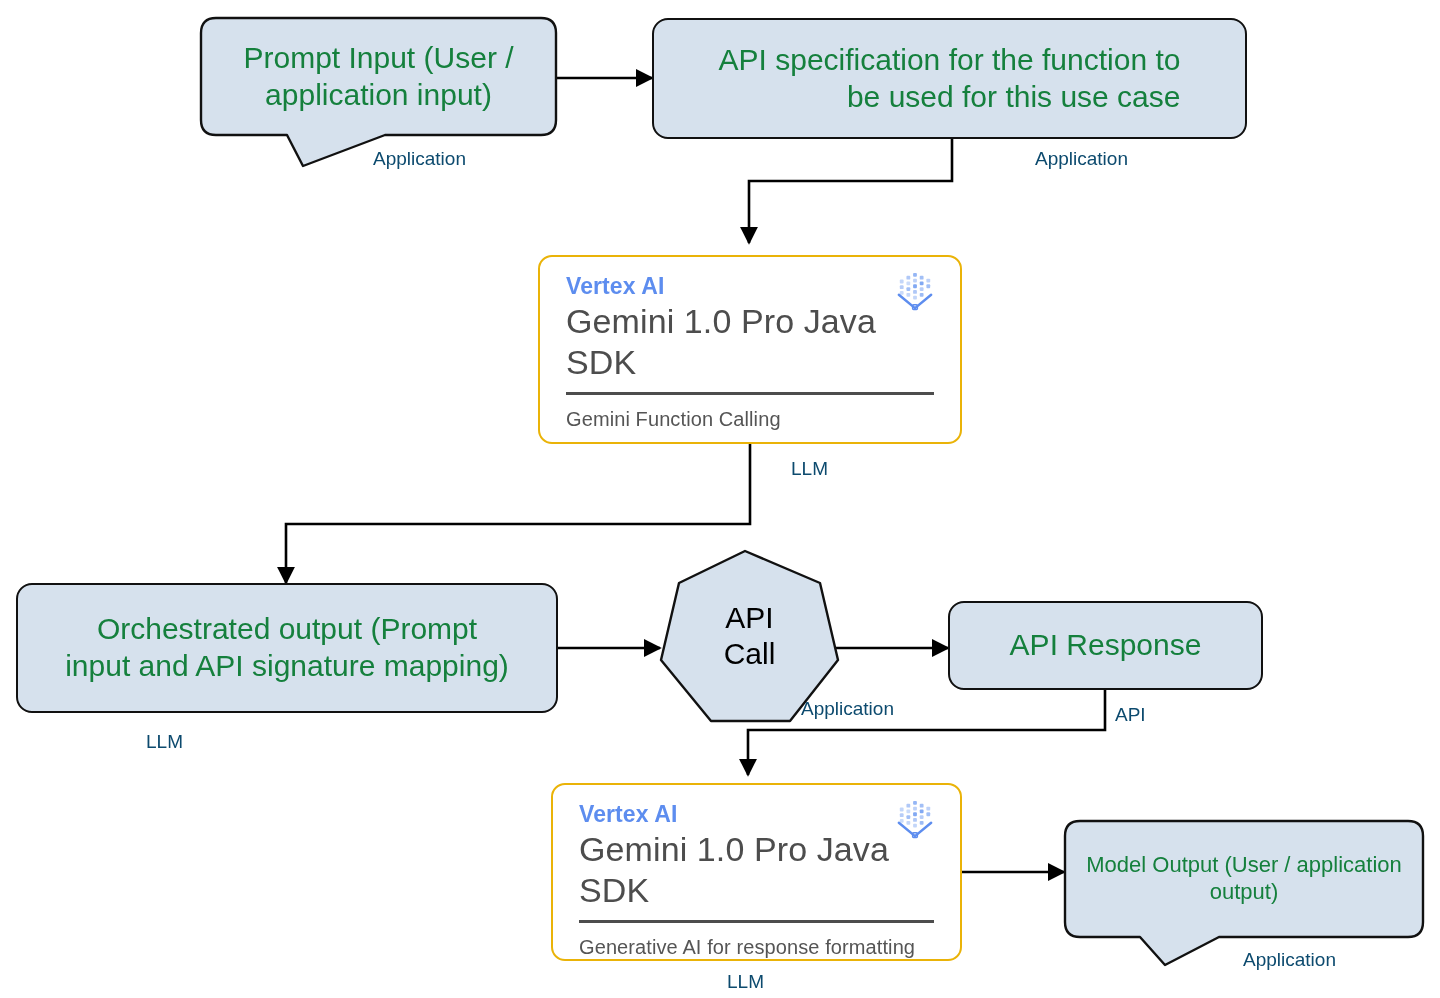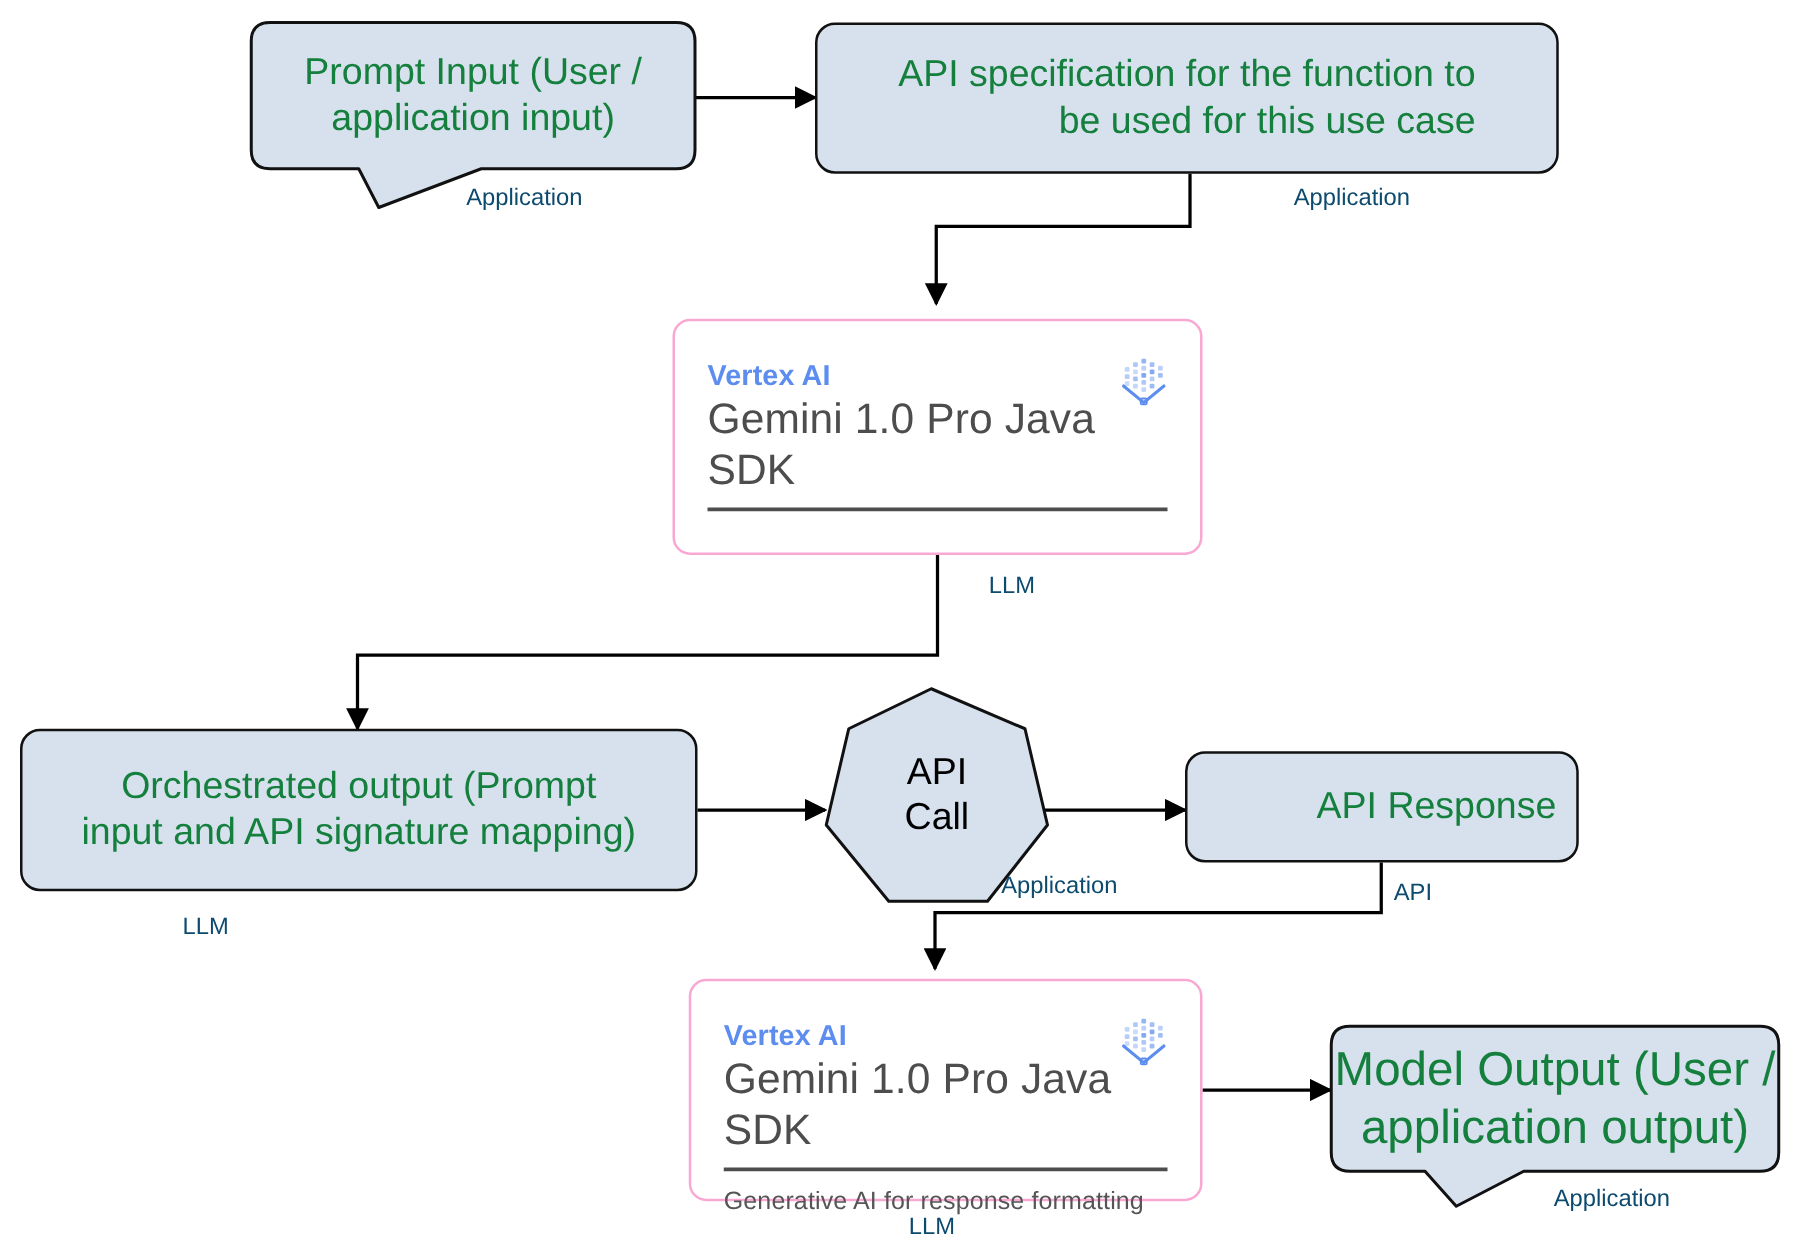--- a/index.html
+++ b/index.html
@@ -46,23 +46,23 @@
     line-height: 1.22;
     padding: 4px 16px;
   }
   .bluebox .txt { display: block; }
 
   
   .card {
     position: absolute;
     box-sizing: border-box;
     background: #ffffff;
-    border: 2px solid #f9a8d4;
+    border: 2px solid #eab308;
     border-radius: 14px;
-    padding: 30px 26px 14px 26px;
+    padding: 16px 26px 14px 26px;
   }
   .card-head {
     display: flex;
     align-items: flex-start;
     justify-content: space-between;
   }
   .card-brand {
     color: #5d8def;
     font-size: 23px;
     font-weight: 600;
@@ -197,40 +197,41 @@
           <rect x="25" y="17" width="4" height="4" rx="1" opacity=".55"></rect>
           <rect x="25" y="23" width="4" height="4" rx="1" opacity=".75"></rect>
           <rect x="32" y="8" width="4" height="4" rx="1" opacity=".50"></rect>
           <rect x="32" y="14" width="4" height="4" rx="1" opacity=".70"></rect>
         </g>
         <path d="M 3 25 L 20 39 L 37 25" fill="none" stroke="#5d8def" stroke-width="2.6" stroke-linejoin="round" stroke-linecap="round"></path>
         <rect x="17.5" y="35.5" width="5" height="5" rx="1" fill="none" stroke="#5d8def" stroke-width="1.6"></rect>
       </svg>
     </div>
     <hr class="card-rule">
+    <div class="card-sub">Gemini Function Calling</div>
   </div>
   <div class="anno" style="left:791px; top:458px;">LLM</div>
 
   <div class="node bluebox" style="left:16px; top:583px; width:542px; height:130px;">
     <div>
       <span class="txt">Orchestrated output (Prompt</span>
       <span class="txt">input and API signature mapping)</span>
     </div>
   </div>
   <div class="anno" style="left:146px; top:731px;">LLM</div>
 
   <div class="heptagon" style="left:661px; top:551px; width:177px; height:170px;">
     <div class="hep-label">
       <span>API</span>
       <span>Call</span>
     </div>
   </div>
   <div class="anno" style="left:801px; top:698px;">Application</div>
 
-  <div class="node bluebox" style="left:948px; top:601px; width:315px; height:89px;justify-content:flex-end;">
+  <div class="node bluebox" style="left:948px; top:601px; width:315px; height:89px;">
     <div>
       <span class="txt">API Response</span>
     </div>
   </div>
   <div class="anno" style="left:1115px; top:704px;">API</div>
 
   <div class="card" style="left:551px; top:783px; width:411px; height:178px;">
     <div class="card-head">
       <div>
         <div class="card-brand">Vertex AI</div>
@@ -259,21 +260,21 @@
         </g>
         <path d="M 3 25 L 20 39 L 37 25" fill="none" stroke="#5d8def" stroke-width="2.6" stroke-linejoin="round" stroke-linecap="round"></path>
         <rect x="17.5" y="35.5" width="5" height="5" rx="1" fill="none" stroke="#5d8def" stroke-width="1.6"></rect>
       </svg>
     </div>
     <hr class="card-rule">
     <div class="card-sub">Generative AI for response formatting</div>
   </div>
   <div class="anno" style="left:727px; top:971px;">LLM</div>
 
-  <div class="node" style="left:1065px; top:821px; width:358px; height:116px; font-size:38px; line-height:1.22;">
+  <div class="node" style="left:1065px; top:821px; width:358px; height:116px; font-size:22px; line-height:1.22;">
     <div>
       <span class="txt">Model Output (User /</span>
       <span class="txt">application output)</span>
     </div>
   </div>
   <div class="anno" style="left:1243px; top:949px;">Application</div>
 
 </div>
 
 </body></html>

